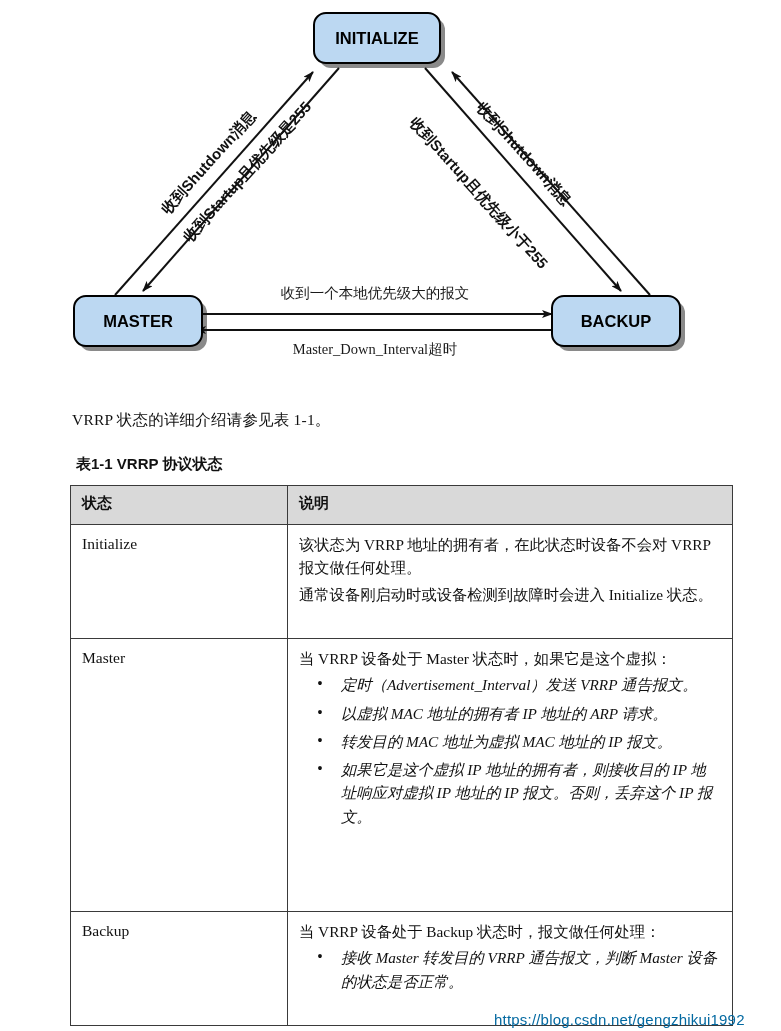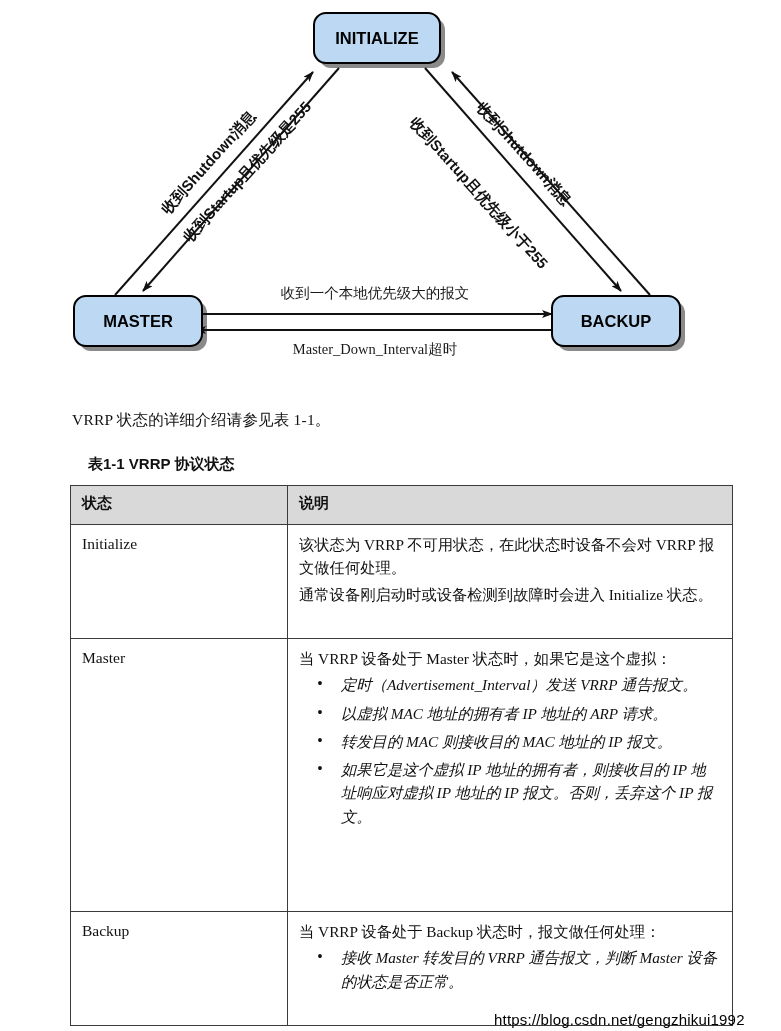--- a/index.html
+++ b/index.html
@@ -50,21 +50,21 @@
     left: 72px;
     font-size: 15.5px;
     line-height: 1.5;
     letter-spacing: 0.2px;
     white-space: nowrap;
   }
   #intro-para { top: 408px; text-align: right; }
 
   #table-caption {
     position: absolute;
-    left: 88px;
+    left: 76px;
     top: 455px;
     font-family: "Liberation Sans", "DejaVu Sans", sans-serif;
     font-weight: bold;
     font-size: 15px;
     white-space: nowrap;
   }
 
   
   #state-table {
     position: absolute;
@@ -125,21 +125,21 @@
   .row-master td     { height: 255px; }
   .row-backup td     { height: 96px; }
 
   
   #watermark {
     position: absolute;
     left: 494px;
     top: 1011px;
     font-family: "Liberation Sans", "DejaVu Sans", sans-serif;
     font-size: 15px;
-    color: #000000;
+    color: #0369a1;
     white-space: nowrap;
     letter-spacing: 0.2px;
   }
 </style>
 </head>
 <body>
 
 <div id="diagram">
   <svg width="781" height="375" viewBox="0 0 781 375" xmlns="http://www.w3.org/2000/svg">
     <defs>
@@ -216,33 +216,33 @@
   <thead>
     <tr>
       <th>状态</th>
       <th>说明</th>
     </tr>
   </thead>
   <tbody>
     <tr class="row-initialize">
       <td class="state-name">Initialize</td>
       <td>
-        <p class="desc-p">该状态为 VRRP 不可用状态，在此状态时设备不会对 VRRP 报文做任何处理。</p>
+        <p class="desc-p">该状态为 VRRP 地址的拥有者，在此状态时设备不会对 VRRP 报文做任何处理。</p>
         <p class="desc-p">通常设备刚启动时或设备检测到故障时会进入 Initialize 状态。</p>
       </td>
     </tr>
 
     <tr class="row-master">
       <td class="state-name">Master</td>
       <td>
         <p class="desc-p">当 VRRP 设备处于 Master 状态时，如果它是这个虚拟：</p>
         <ul class="desc-list">
           <li>定时（Advertisement_Interval）发送 VRRP 通告报文。</li>
           <li>以虚拟 MAC 地址的拥有者 IP 地址的 ARP 请求。</li>
-          <li>转发目的 MAC 则接收目的 MAC 地址的 IP 报文。</li>
+          <li>转发目的 MAC 地址为虚拟 MAC 地址的 IP 报文。</li>
           <li>如果它是这个虚拟 IP 地址的拥有者，则接收目的 IP 地址响应对虚拟 IP 地址的 IP 报文。否则，丢弃这个 IP 报文。</li>
         </ul>
       </td>
     </tr>
 
     <tr class="row-backup">
       <td class="state-name">Backup</td>
       <td>
         <p class="desc-p">当 VRRP 设备处于 Backup 状态时，报文做任何处理：</p>
         <ul class="desc-list">

